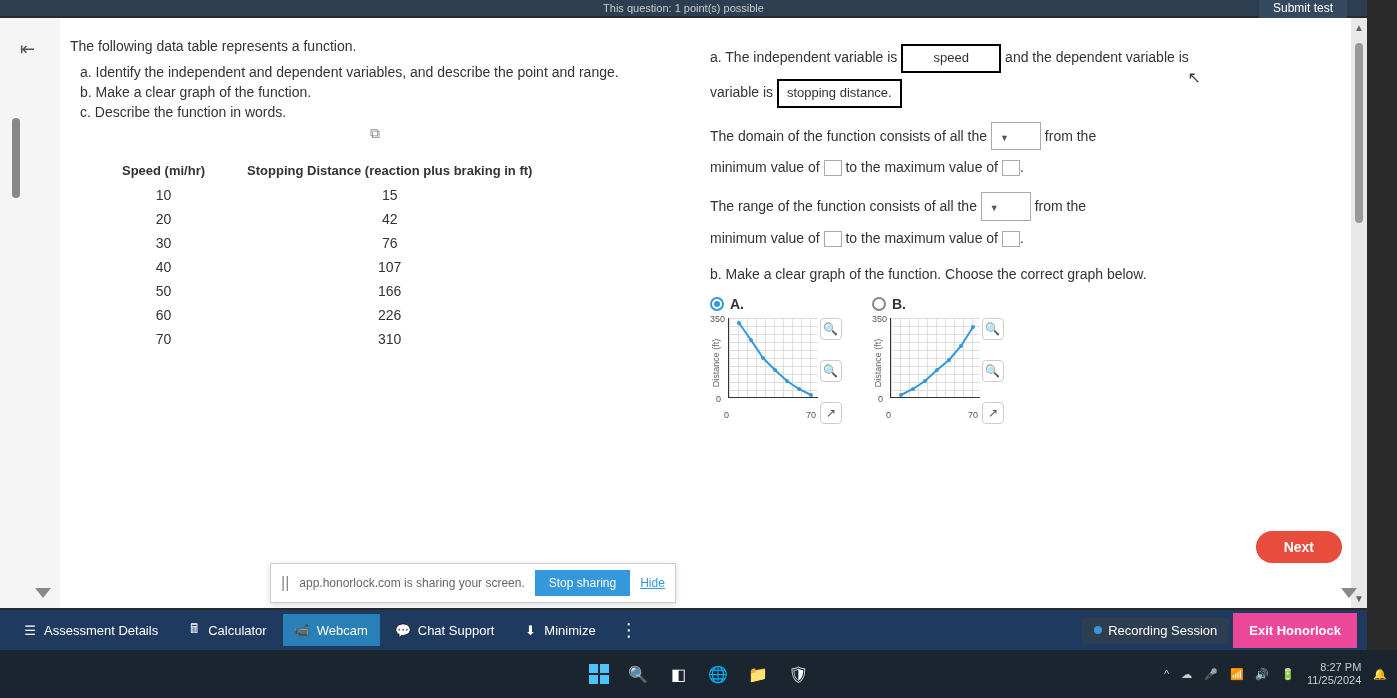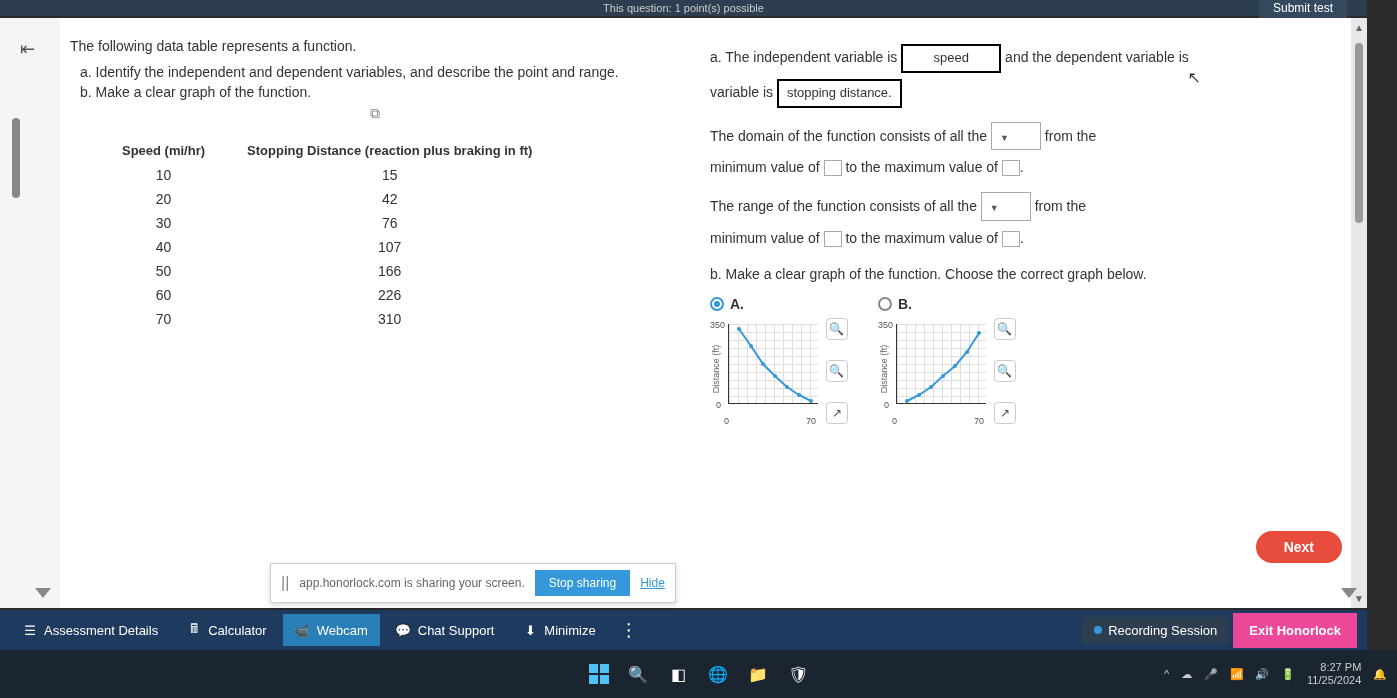--- a/index.html
+++ b/index.html
@@ -35,21 +35,21 @@
   
   .cursor-arrow { position: absolute; top: 50px; right: 150px; font-size: 16px; color: #333; }
   
   .graph-options { display: flex; gap: 30px; margin-top: 10px; }
   .graph-choice { }
   .choice-label { display: flex; align-items: center; gap: 6px; margin-bottom: 6px; font-weight: bold; }
   .radio { width: 14px; height: 14px; border: 2px solid #3498db; border-radius: 50%; display: inline-flex; align-items: center; justify-content: center; }
   .radio.selected::after { content: ""; width: 6px; height: 6px; background: #3498db; border-radius: 50%; }
   .radio-empty { width: 14px; height: 14px; border: 2px solid #888; border-radius: 50%; }
   
-  .graph-container { display: flex; align-items: flex-end; gap: 6px; }
+  .graph-container { display: flex; align-items: flex-start; }
   .mini-graph { width: 110px; height: 100px; position: relative; }
   .y-label { position: absolute; left: -18px; top: 50%; transform: rotate(-90deg) translateX(10px); font-size: 9px; color: #666; }
   .graph-area { border-left: 1px solid #333; border-bottom: 1px solid #333; width: 90px; height: 80px; margin-left: 18px; position: relative; background-image: linear-gradient(#ddd 1px, transparent 1px), linear-gradient(90deg, #ddd 1px, transparent 1px); background-size: 9px 8px; }
   .axis-num { position: absolute; font-size: 9px; color: #555; }
   .graph-controls { display: flex; flex-direction: column; gap: 20px; }
   .ctrl-btn { width: 22px; height: 22px; border: 1px solid #ccc; border-radius: 4px; background: #fff; display: flex; align-items: center; justify-content: center; font-size: 12px; cursor: pointer; color: #555; }
   
   .right-scrollbar { width: 16px; background: #e8e8e8; display: flex; flex-direction: column; align-items: center; padding: 4px 0; }
   .scroll-arrow { font-size: 10px; color: #666; cursor: pointer; }
   .scroll-track { flex: 1; width: 8px; position: relative; }
@@ -97,20 +97,21 @@
 <div class="main-area">
   <div class="left-margin">
     <span class="collapse-btn">⇤</span>
     <div class="scroll-thumb"></div>
   </div>
 
   <div class="content-left">
     <p class="intro-text">The following data table represents a function.</p>
     <p class="sub-item">a. Identify the independent and dependent variables, and describe the point and range.</p>
     <p class="sub-item">b. Make a clear graph of the function.</p>
+    <p class="sub-item">c. Describe the function in words.</p>
     <span class="copy-icon">⧉</span>
     
     <table class="data-table">
       <thead>
         <tr>
           <th><span>Speed (mi/hr)</span></th>
           <th><span>Stopping Distance (reaction plus braking in ft)</span></th>
         </tr>
       </thead>
       <tbody>

